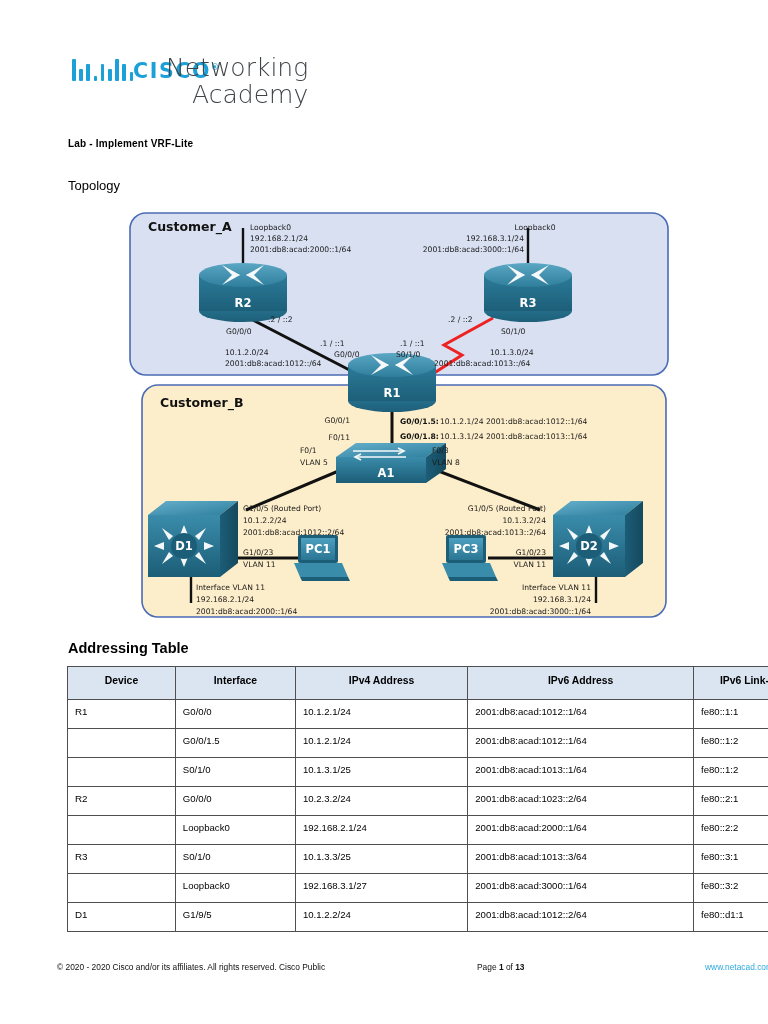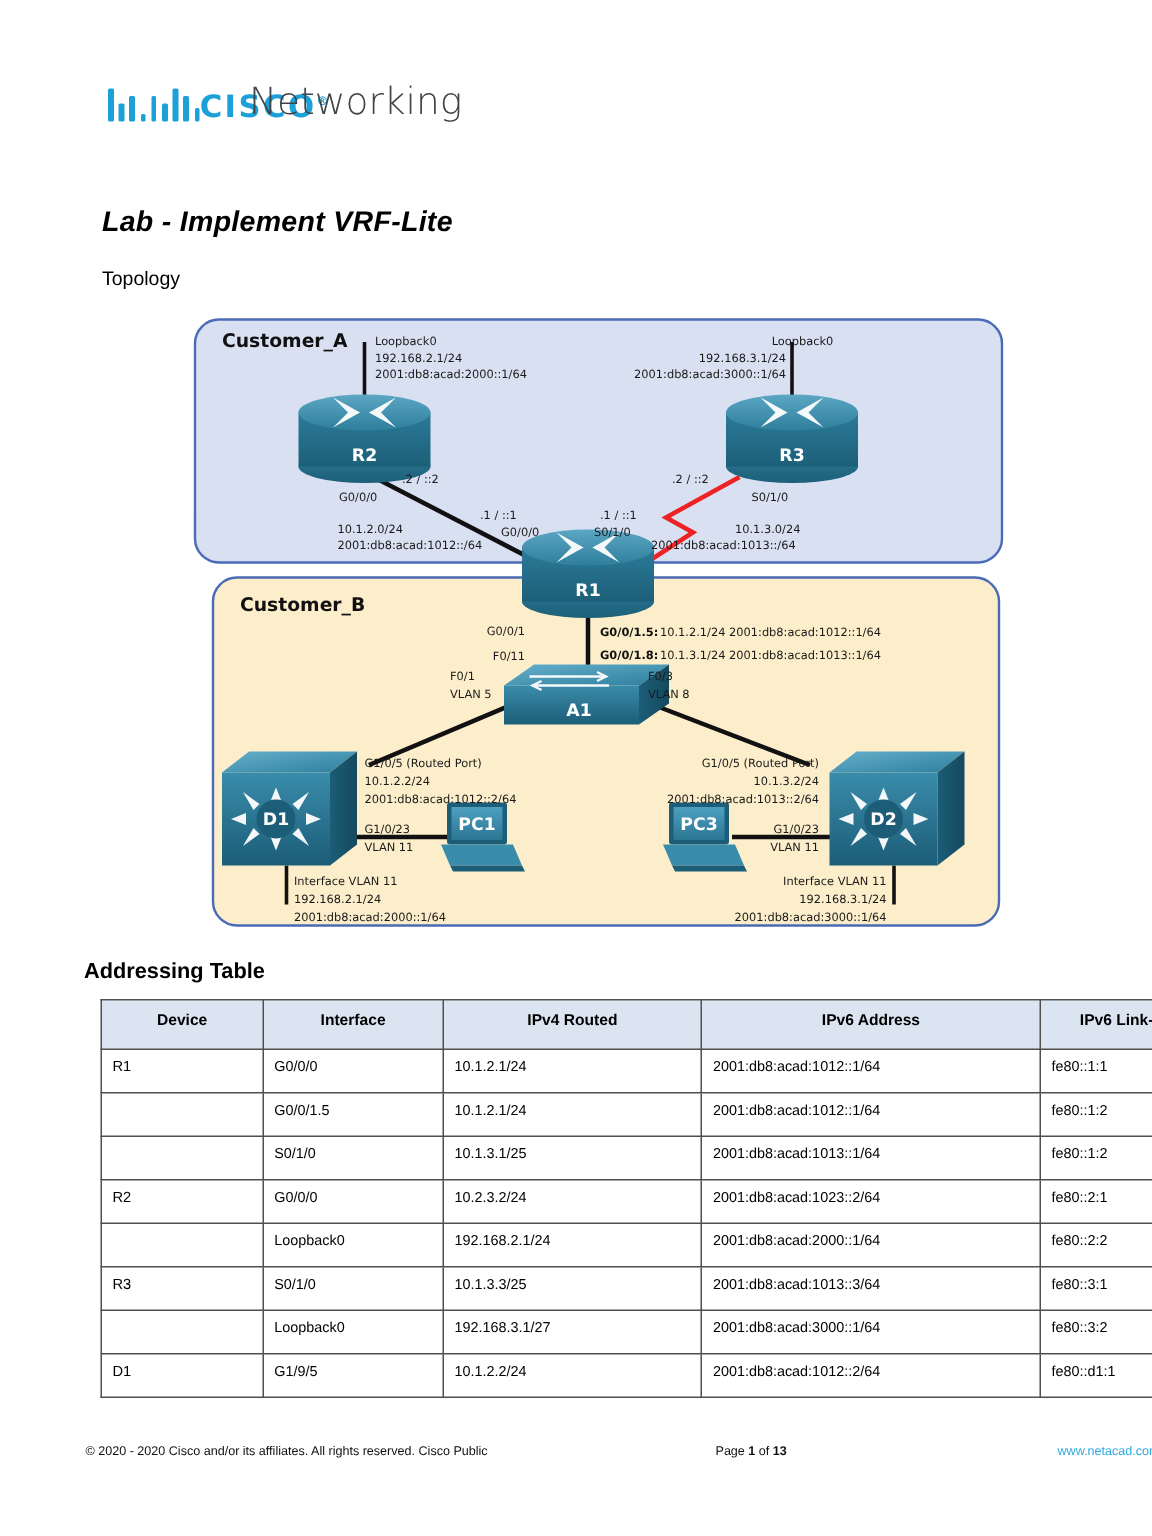--- a/index.html
+++ b/index.html
@@ -63,35 +63,34 @@
     line-height: 26.5px;
     font-family: "DejaVu Sans", sans-serif;
     font-weight: 300;
   }
 
   
   #lab-title {
     position: absolute;
     left: 68px;
     top: 138px;
-    font-size: 19px;
+    font-size: 10px;
     font-weight: bold;
     letter-spacing: .2px;
-    font-style: italic;
   }
   #topology-heading {
     position: absolute;
     left: 68px;
     top: 178px;
     font-size: 13px;
     font-weight: normal;
   }
   #addressing-heading {
     position: absolute;
-    left: 56px;
+    left: 68px;
     top: 640px;
     font-size: 14.5px;
     font-weight: bold;
   }
 
   
   #topology {
     position: absolute;
     left: 128px;
     top: 205px;
@@ -190,20 +189,21 @@
         <i style="height: 22px; background: rgb(27, 160, 215);"></i>
         <i style="height: 17px; background: rgb(27, 160, 215);"></i>
         <i style="height: 9px; background: rgb(27, 160, 215);"></i>
     </div>
     <div id="cisco-word" style="color: rgb(27, 160, 215);">
       <span>CISCO</span><sup>®</sup>
     </div>
   </div>
   <div id="academy-words" style="color: rgb(63, 68, 72); text-align: right;">
     <div>Networking</div>
+    <div>Academy</div>
   </div>
 </div>
 
 <div id="lab-title">Lab - Implement VRF-Lite</div>
 <div id="topology-heading">Topology</div>
 
 <div id="topology">
 <svg width="548" height="420" viewBox="0 0 548 420" xmlns="http://www.w3.org/2000/svg">
   <defs>
     <linearGradient id="routerTop" x1="0" y1="0" x2="0" y2="1">
@@ -415,21 +415,21 @@
 </svg>
 </div>
 
 <div id="addressing-heading">Addressing Table</div>
 
 <table id="addr-table">
   <thead>
     <tr>
       <th class="col-device">Device</th>
       <th class="col-interface">Interface</th>
-      <th class="col-ipv4">IPv4 Routed</th>
+      <th class="col-ipv4">IPv4 Address</th>
       <th class="col-ipv6">IPv6 Address</th>
       <th class="col-linklocal">IPv6 Link-Local</th>
     </tr>
   </thead>
   <tbody id="addr-tbody">
       <tr>
         <td class="dev-cell">R1</td>
         <td>G0/0/0</td>
         <td>10.1.2.1/24</td>
         <td>2001:db8:acad:1012::1/64</td>

